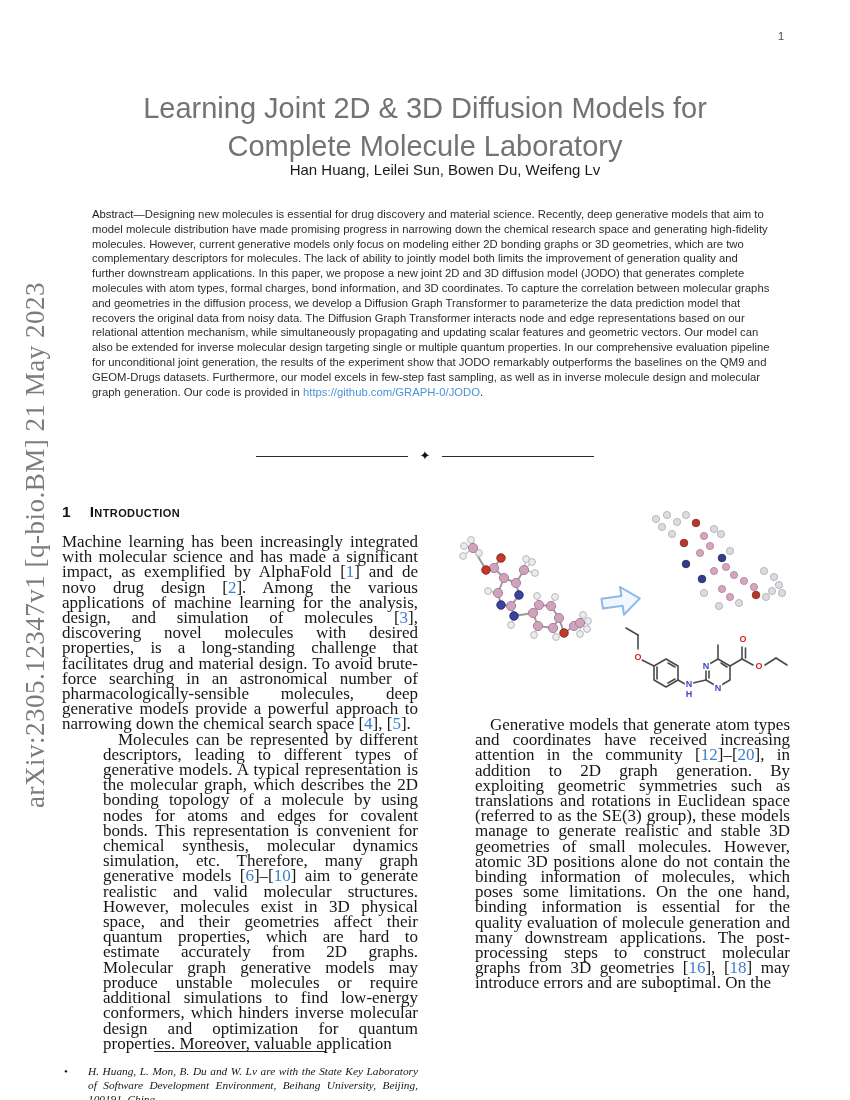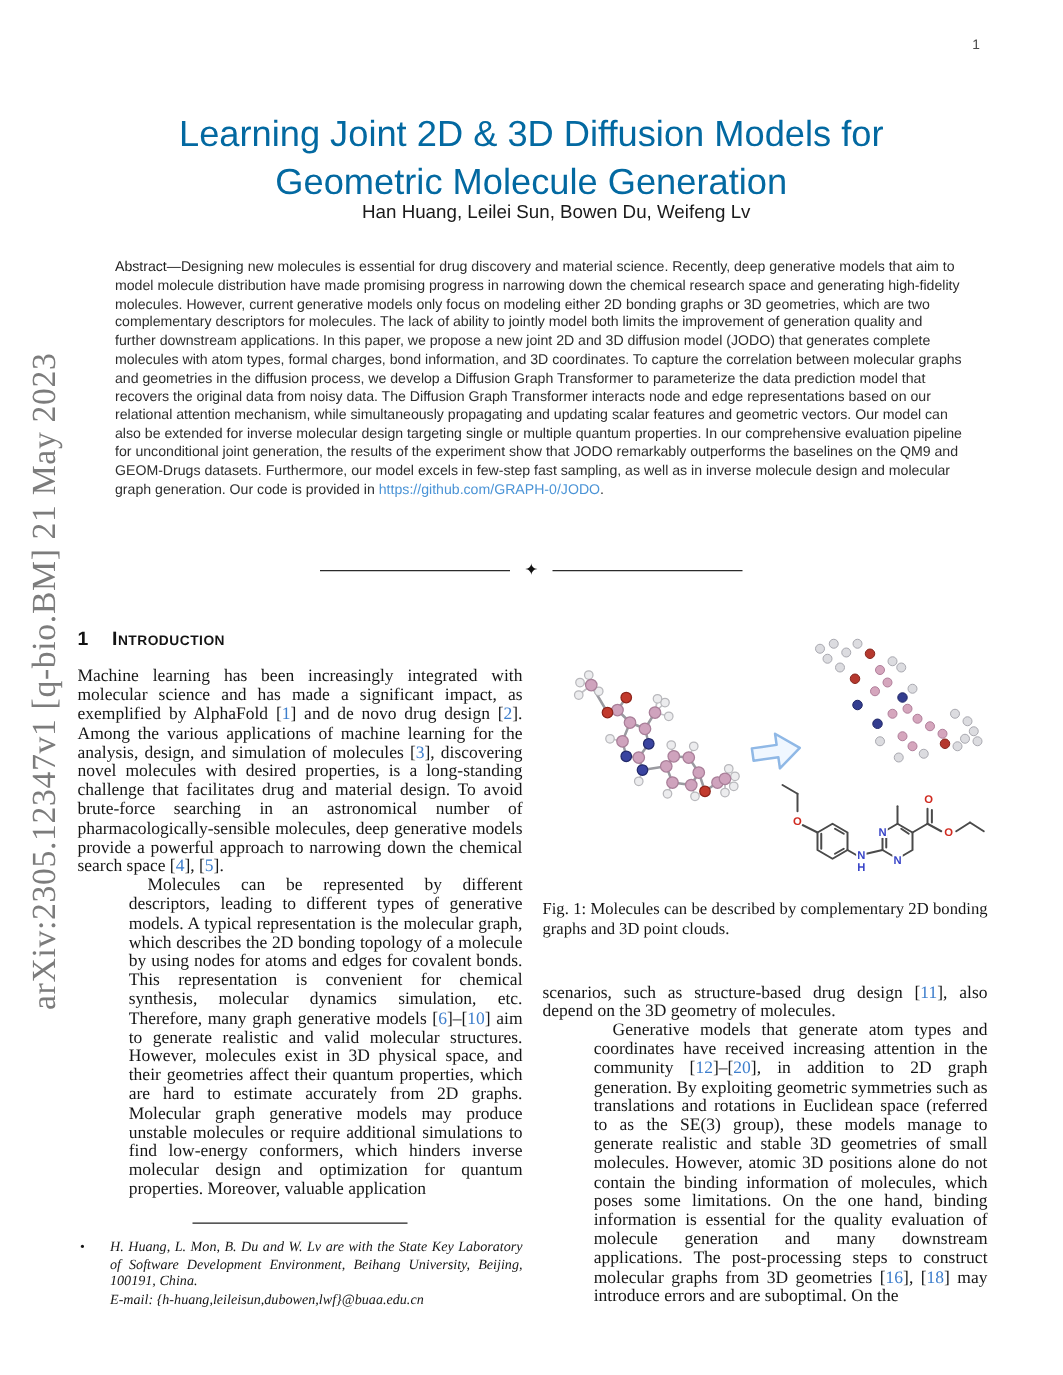--- a/index.html
+++ b/index.html
@@ -18,21 +18,21 @@
   }
 
   .page-number {
     position:absolute; top:30px; right:66px;
     font-family:"Liberation Sans", sans-serif; font-size:11px; color:#4a4a4a;
   }
 
   .paper-title {
     position:absolute; top:70px; left:30px; right:30px; text-align:center;
     font-family:"Liberation Sans", sans-serif; font-weight:400;
-    font-size:29px; line-height:38px; color:#0369a1;
+    font-size:29px; line-height:38px; color:#737373;
   }
 
   .paper-authors {
     position:absolute; top:161px; left:0; right:0; text-align:center;
     font-family:"Liberation Sans", sans-serif; font-size:15px; color:#1a1a1a;padding-left:40px;
   }
 
   .abstract-block, .index-terms-block {
     position:absolute; left:92px; width:678px;
     font-family:"Liberation Sans", sans-serif;
@@ -60,21 +60,21 @@
   .col-left { display:flex; flex-direction:column; height:547px; }
 
   .section-heading {
     font-family:"Liberation Sans", sans-serif; font-weight:bold;
     font-size:15.5px; color:#141414; margin:2px 0 13px 0;
   }
   .section-heading .sec-num { margin-right:19px; }
   .section-heading .sec-title { font-variant:small-caps; letter-spacing:0.4px; }
 
   .body-para {
-    font-size:14px; line-height:15.2px; text-align:justify; margin:0;
+    font-size:17px; line-height:15.2px; text-align:justify; margin:0;
   }
   .indent { text-indent:15px;margin-left:41px; }
 
   .footnote { margin-top:auto; }
   .footnote-rule { width:172px; border-top:1.3px solid #222; margin:0 auto 13px auto; height:0; }
   .footnote-item { display:flex; font-style:italic; font-size:11.3px; line-height:13.8px; text-align:justify; }
   .footnote-bullet { width:24px; flex:none; font-style:normal; font-size:11px; padding-left:2px; }
   .footnote-text { flex:1; }
   .footnote-email { margin-top:1px; }
 
@@ -97,21 +97,21 @@
 </head>
 <body>
 
 <div class="page">
 
   <div class="arxiv-stamp">arXiv:2305.12347v1  [q-bio.BM]  21 May 2023</div>
 
   <div class="page-number">1</div>
 
   <h1 class="paper-title"><span>Learning Joint 2D &amp; 3D Diffusion Models for</span><br>
-    <span>Geometric Molecule Generation</span></h1>
+    <span>Complete Molecule Laboratory</span></h1>
 
   <div class="paper-authors">Han Huang, Leilei Sun, Bowen Du, Weifeng Lv</div>
 
   <div class="abstract-block"><span class="lead-label">Abstract</span><span>—Designing new molecules is essential for drug discovery and material science. Recently, deep generative models that aim to model molecule distribution have made promising progress in narrowing down the chemical research space and generating high-fidelity molecules. However, current generative models only focus on modeling either 2D bonding graphs or 3D geometries, which are two complementary descriptors for molecules. The lack of ability to jointly model both limits the improvement of generation quality and further downstream applications. In this paper, we propose a new joint 2D and 3D diffusion model (JODO) that generates complete molecules with atom types, formal charges, bond information, and 3D coordinates. To capture the correlation between molecular graphs and geometries in the diffusion process, we develop a Diffusion Graph Transformer to parameterize the data prediction model that recovers the original data from noisy data. The Diffusion Graph Transformer interacts node and edge representations based on our relational attention mechanism, while simultaneously propagating and updating scalar features and geometric vectors. Our model can also be extended for inverse molecular design targeting single or multiple quantum properties. In our comprehensive evaluation pipeline for unconditional joint generation, the results of the experiment show that JODO remarkably outperforms the baselines on the QM9 and GEOM-Drugs datasets. Furthermore, our model excels in few-step fast sampling, as well as in inverse molecule design and molecular graph generation. Our code is provided in </span><a class="eref">https://github.com/GRAPH-0/JODO</a><span>.</span></div>
 
 
   <div class="separator">
     <span class="rule"></span>
     <span class="diamond">✦</span>
     <span class="rule"></span>
@@ -316,20 +316,18 @@
             <text class="atom-label lbl-N" x="255" y="186">N</text>
             <text class="atom-label lbl-N" x="255" y="196">H</text>
             <text class="atom-label lbl-N" x="272" y="168">N</text>
             <text class="atom-label lbl-N" x="284" y="190">N</text>
             <text class="atom-label lbl-O" x="309" y="141">O</text>
             <text class="atom-label lbl-O" x="325" y="168">O</text>
           </g>
         </svg>
       </div>
 
-      <p class="fig-caption">Fig. 1: Molecules can be described by complementary 2D bonding graphs and 3D point clouds.</p>
-
-      <p class="body-para after-caption">scenarios, such as structure-based drug design [<span class="cite">11</span>], also depend on the 3D geometry of molecules.</p>
+
       <p class="body-para indent">Generative models that generate atom types and coordinates have received increasing attention in the community [<span class="cite">12</span>]–[<span class="cite">20</span>], in addition to 2D graph generation. By exploiting geometric symmetries such as translations and rotations in Euclidean space (referred to as the SE(3) group), these models manage to generate realistic and stable 3D geometries of small molecules. However, atomic 3D positions alone do not contain the binding information of molecules, which poses some limitations. On the one hand, binding information is essential for the quality evaluation of molecule generation and many downstream applications. The post-processing steps to construct molecular graphs from 3D geometries [<span class="cite">16</span>], [<span class="cite">18</span>] may introduce errors and are suboptimal. On the</p>
     </div>
   </div>
 
 </div>
 
 </body></html>

